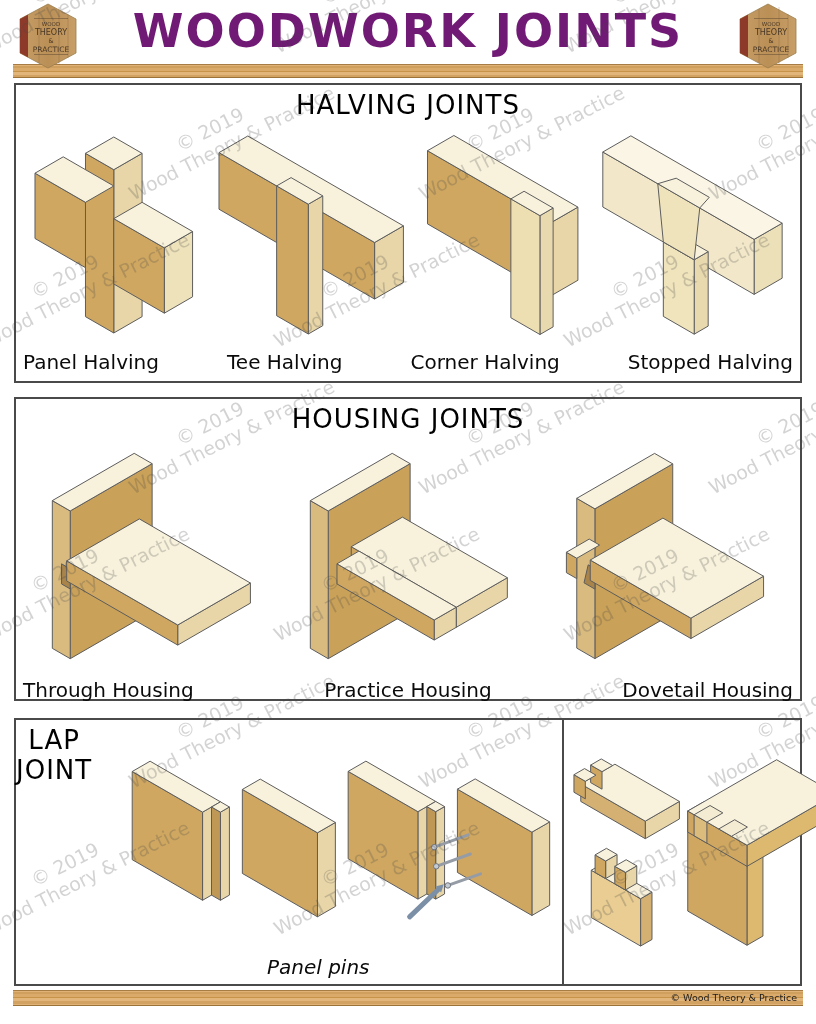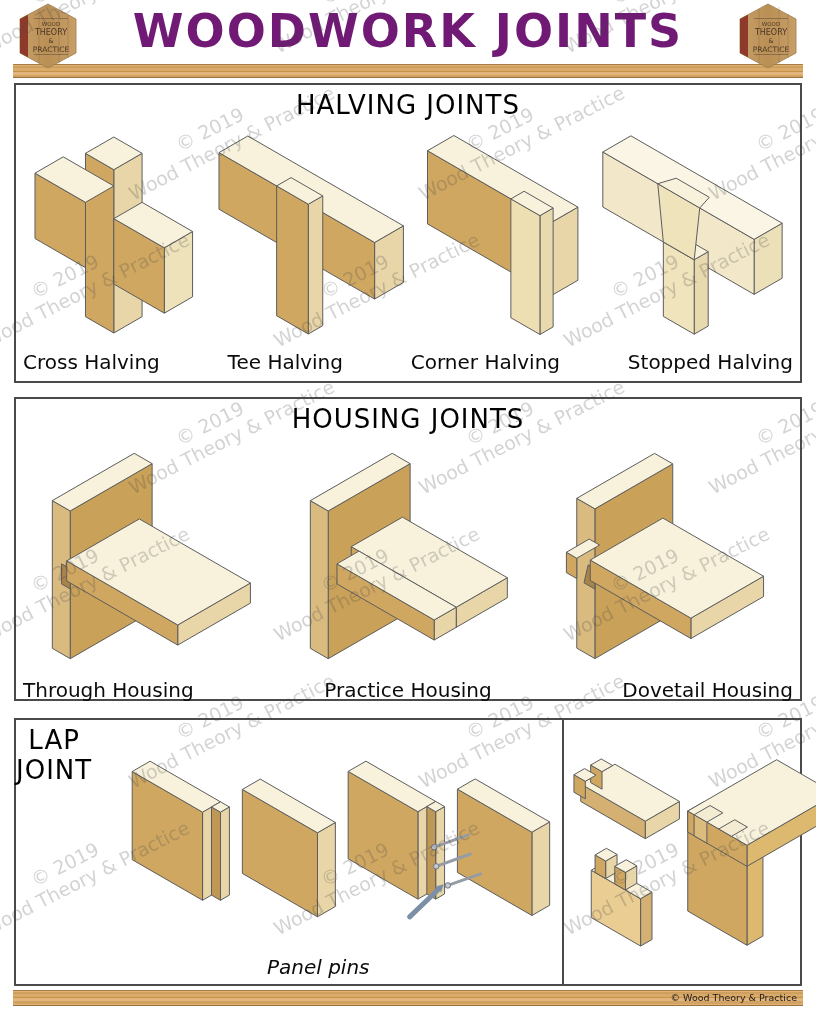--- a/index.html
+++ b/index.html
@@ -130,21 +130,21 @@
           <polygon points="-43.3,-90.0 190.5,45.0 190.5,-40.0 -43.3,-175.0" fill="#f2e8c9" stroke="#5d5d5d" stroke-width="1" vector-effect="non-scaling-stroke" stroke-linejoin="round"></polygon>
           <polygon points="0.0,-200.0 233.8,-65.0 190.5,-40.0 -43.3,-175.0" fill="#faf5e4" stroke="#5d5d5d" stroke-width="1" vector-effect="non-scaling-stroke" stroke-linejoin="round"></polygon>
           <polygon points="119.5,94.0 97.9,106.5 97.9,-8.5 119.5,-21.0" fill="#e9d9ae" stroke="#5d5d5d" stroke-width="1" vector-effect="non-scaling-stroke" stroke-linejoin="round"></polygon>
           <polygon points="50.2,79.0 97.9,106.5 97.9,-8.5 50.2,-36.0" fill="#f0e4bd" stroke="#5d5d5d" stroke-width="1" vector-effect="non-scaling-stroke" stroke-linejoin="round"></polygon>
           <polygon points="71.9,-48.5 119.5,-21.0 97.9,-8.5 50.2,-36.0" fill="#f8f2dc" stroke="#5d5d5d" stroke-width="1" vector-effect="non-scaling-stroke" stroke-linejoin="round"></polygon>
           <polygon points="50.2,-36.0 97.9,-8.5 106.5,-88.5 41.6,-126.0" fill="#efe3bc" stroke="#5d5d5d" stroke-width="1" vector-effect="non-scaling-stroke" stroke-linejoin="round"></polygon>
           <polygon points="70.1,-134.5 121.2,-105.0 106.5,-88.5 41.6,-126.0" fill="#f8f2dd" stroke="#5d5d5d" stroke-width="1" vector-effect="non-scaling-stroke" stroke-linejoin="round"></polygon>
         </svg>
     </div>
     <div class="labels">
-      <span>Cross Halving</span>
+      <span>Panel Halving</span>
       <span>Tee Halving</span>
       <span>Corner Halving</span>
       <span>Stopped Halving</span>
     </div>
   </section>
 
   <section class="panel housing">
     <h2>HOUSING JOINTS</h2>
     <div class="figs">
       <svg class="fig" viewBox="-147.6 -259.0 353.1 365.5">

